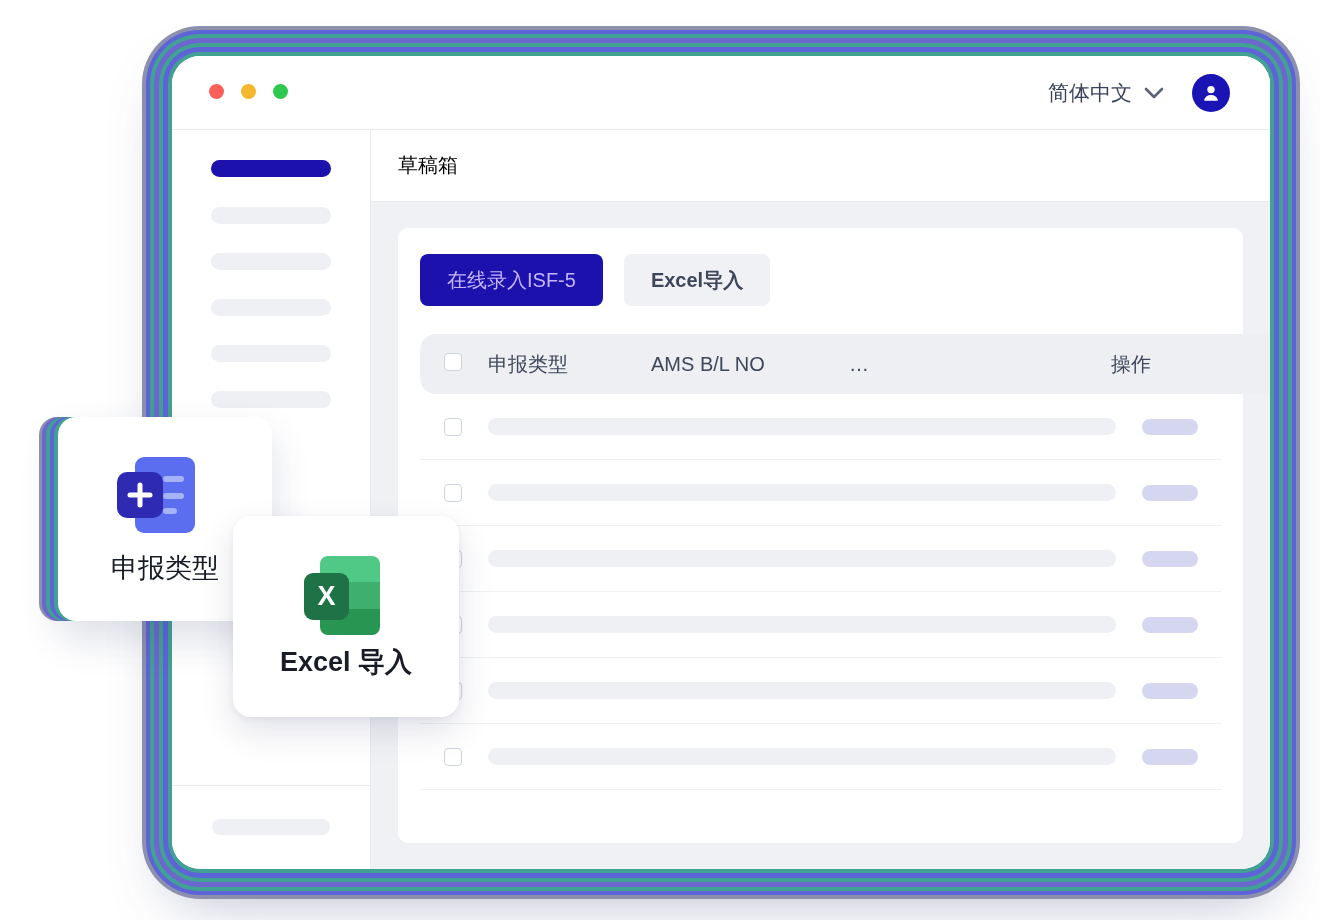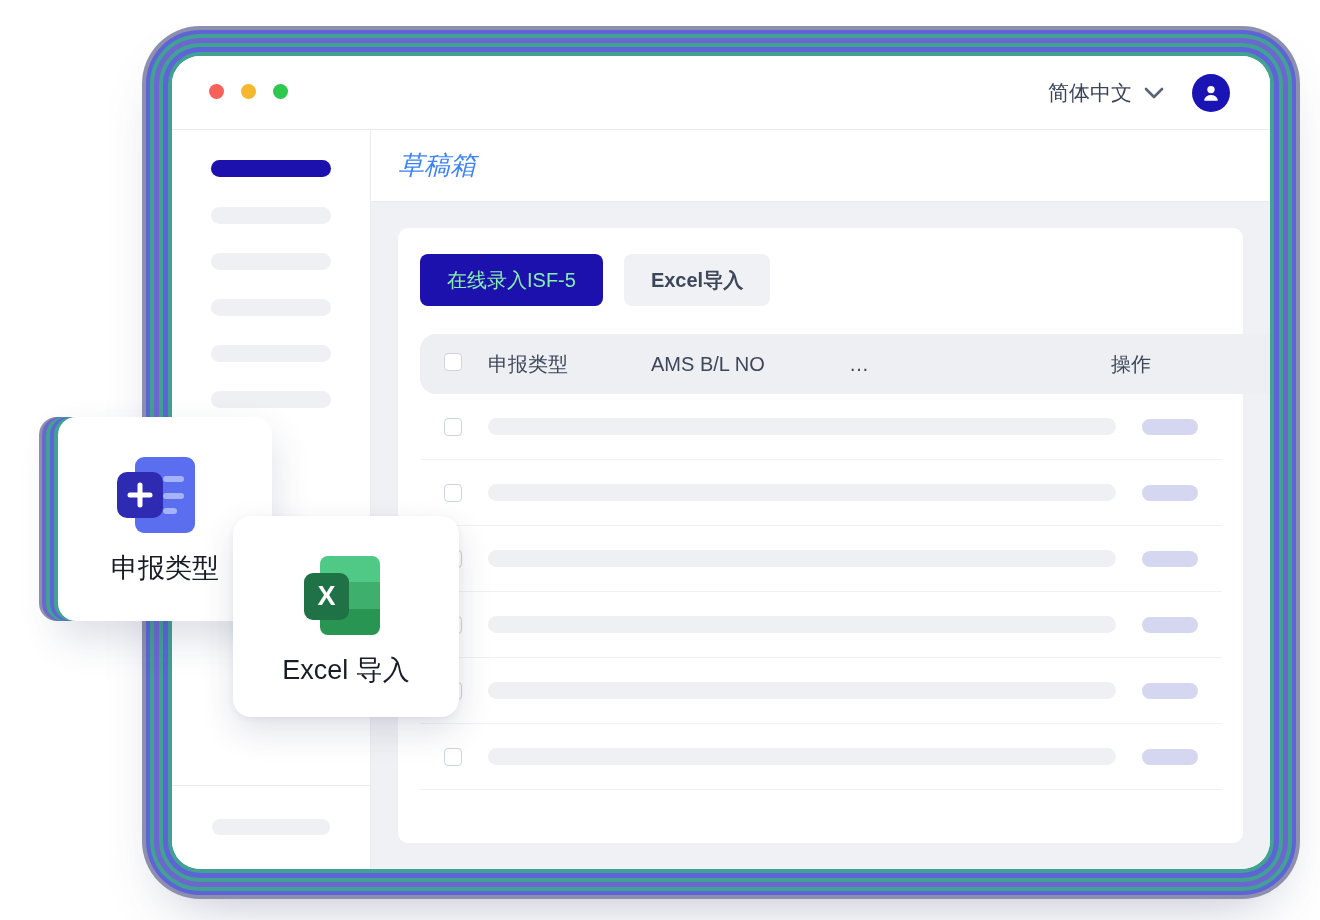--- a/index.html
+++ b/index.html
@@ -41,27 +41,27 @@
   .nav{margin-top:30px;display:flex;flex-direction:column;align-items:center;}
   .nav-pill{width:120px;height:17px;border-radius:9px;margin-bottom:29px;}
   .nav-pill.active{background:var(--accent,#1C11AC);margin-bottom:30px;}
   .nav-pill.ghost{background:var(--skeleton,#EEF0F3);}
   .side-footer{position:absolute;left:0;right:0;top:655px;border-top:1px solid var(--border,#E9EBEF);}
   .side-footer .foot-pill{width:118px;height:16px;border-radius:8px;background:var(--skeleton,#EEF0F3);margin:33px auto 0 auto;}
 
   
   .main{position:absolute;left:199px;top:74px;right:0;bottom:0;}
   .page-header{height:72px;background:#fff;border-bottom:1px solid var(--border,#E9EBEF);display:flex;align-items:center;padding-left:27px;}
-  .page-title{font-size:26px;color:#3b82f6;font-style:italic;}
+  .page-title{font-size:20px;color:#000000;}
   .content{position:absolute;left:0;right:0;top:72px;bottom:0;background:var(--content-bg,#F0F1F4);}
   .card{position:absolute;left:27px;top:26px;width:845px;height:615px;background:#fff;border-radius:10px;}
 
   .toolbar{position:absolute;left:22px;top:26px;display:flex;gap:21px;}
   .btn{height:52px;border:none;border-radius:8px;font-size:20px;padding:0 27px;cursor:pointer;}
-  .btn.primary{background:var(--accent,#1C11AC);color:#86efac;}
+  .btn.primary{background:var(--accent,#1C11AC);color:#c4b5fd;}
   .btn.secondary{background:#EFF1F4;color:var(--text-slate,#3D4759);font-weight:bold;}
 
   .thead{position:absolute;left:22px;top:106px;width:963px;height:60px;background:var(--table-header-bg,#EDEFF3);border-radius:16px;
     display:grid;grid-template-columns:44px 163px 198px 86px 216px 1fr;align-items:center;padding:0 24px;
     font-size:20px;color:var(--text-slate,#3D4759);}
   .thead .col-last{text-align:right;}
   .cb{width:18px;height:18px;border:1.5px solid #CDD3DF;border-radius:4px;background:#fff;flex:none;display:inline-block;}
 
   .tbody{position:absolute;left:22px;top:166px;width:802px;}
   .trow{height:66px;display:flex;align-items:center;padding:0 24px;border-bottom:1px solid #EFF1F4;}
@@ -94,21 +94,21 @@
   .plus-square::after{width:5px;height:25px;}
   #fcard-online .flabel{top:133px;}
 
   
   .sheet{position:absolute;left:87px;top:40px;width:60px;height:79px;border-radius:8px;overflow:hidden;display:flex;flex-direction:column;}
   .sheet .b1{flex:1;background:var(--excel-top,#50C987);}
   .sheet .b2{flex:1;background:var(--excel-mid,#3FAF6E);}
   .sheet .b3{flex:1;background:var(--excel-bottom,#289552);}
   .x-square{position:absolute;left:71px;top:57px;width:45px;height:47px;background:var(--excel-square,#1E7245);border-radius:9px;
     display:flex;align-items:center;justify-content:center;color:#fff;font-size:27px;font-weight:700;}
-  #fcard-excel .flabel{top:136px;}
+  #fcard-excel .flabel{top:128px;font-weight:bold;}
 </style>
 </head>
 <body>
 
 <div class="canvas">
 
   <div class="window">
 
     <div class="titlebar">
       <div class="dots">

